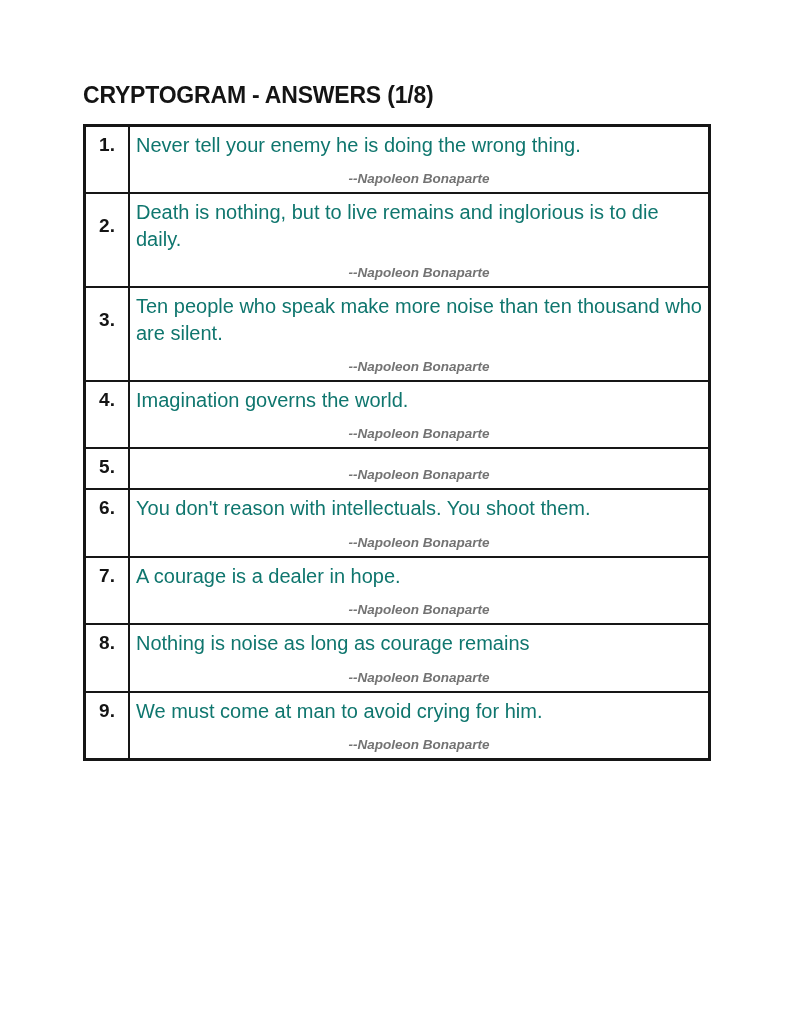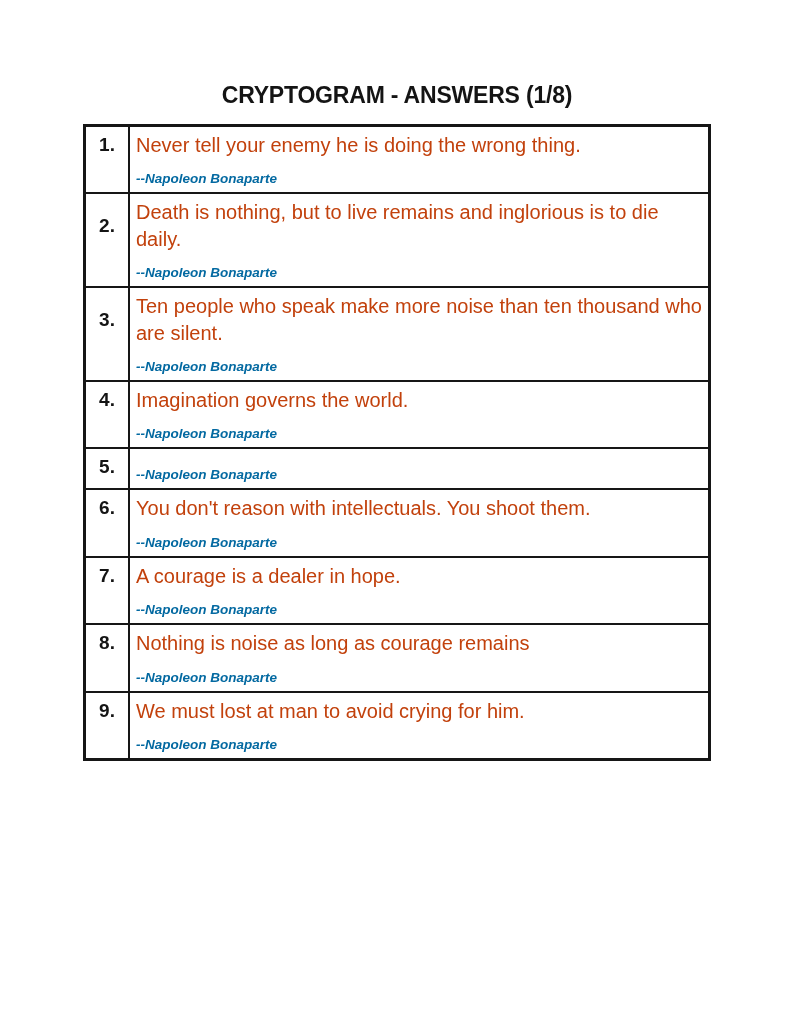--- a/index.html
+++ b/index.html
@@ -14,21 +14,20 @@
     font-family: "Liberation Sans", sans-serif;
     color: #1a1a1a;
     position: relative;
   }
   .page {
     padding-top: 82px;
   }
   .doc-title {
     width: 628px;
     margin: 0 auto 15px auto;
-    text-align: center;
     font-size: 23px;
     font-weight: 700;
     letter-spacing: -0.2px;
     color: #141414;
   }
   .answers-table {
     width: 628px;
     margin: 0 auto;
     border: 3px solid #161616;
     box-sizing: border-box;
@@ -60,29 +59,29 @@
   .content-cell {
     flex: 1 1 auto;
     padding: 5px 5px 6px 6px;
     display: flex;
     flex-direction: column;
     box-sizing: border-box;
   }
   .quote {
     font-size: 20px;
     line-height: 1.32;
-    color: #c2410c;
+    color: #0f766e;
   }
   .attribution {
     margin-top: 13px;
-    text-align: left;
+    text-align: center;
     font-size: 13.5px;
     font-weight: 700;
     font-style: italic;
-    color: #0369a1;
+    color: #737373;
     padding-right: 1px;
   }
 </style>
 </head>
 <body>
 
 <div class="page">
   <div class="doc-title">CRYPTOGRAM - ANSWERS (1/8)</div>
 
   <div class="answers-table">
@@ -181,18 +180,18 @@
     </div>
   </div>
 
   <div class="row">
     <div class="num-cell">
       <div class="num-box" style="height: 26px;">
         <span class="num">9.</span>
       </div>
     </div>
     <div class="content-cell">
-      <div class="quote">We must lost at man to avoid crying for him.</div>
+      <div class="quote">We must come at man to avoid crying for him.</div>
       <div class="attribution">--Napoleon Bonaparte</div>
     </div>
   </div>
 </div>
 </div>
 
 </body></html>

